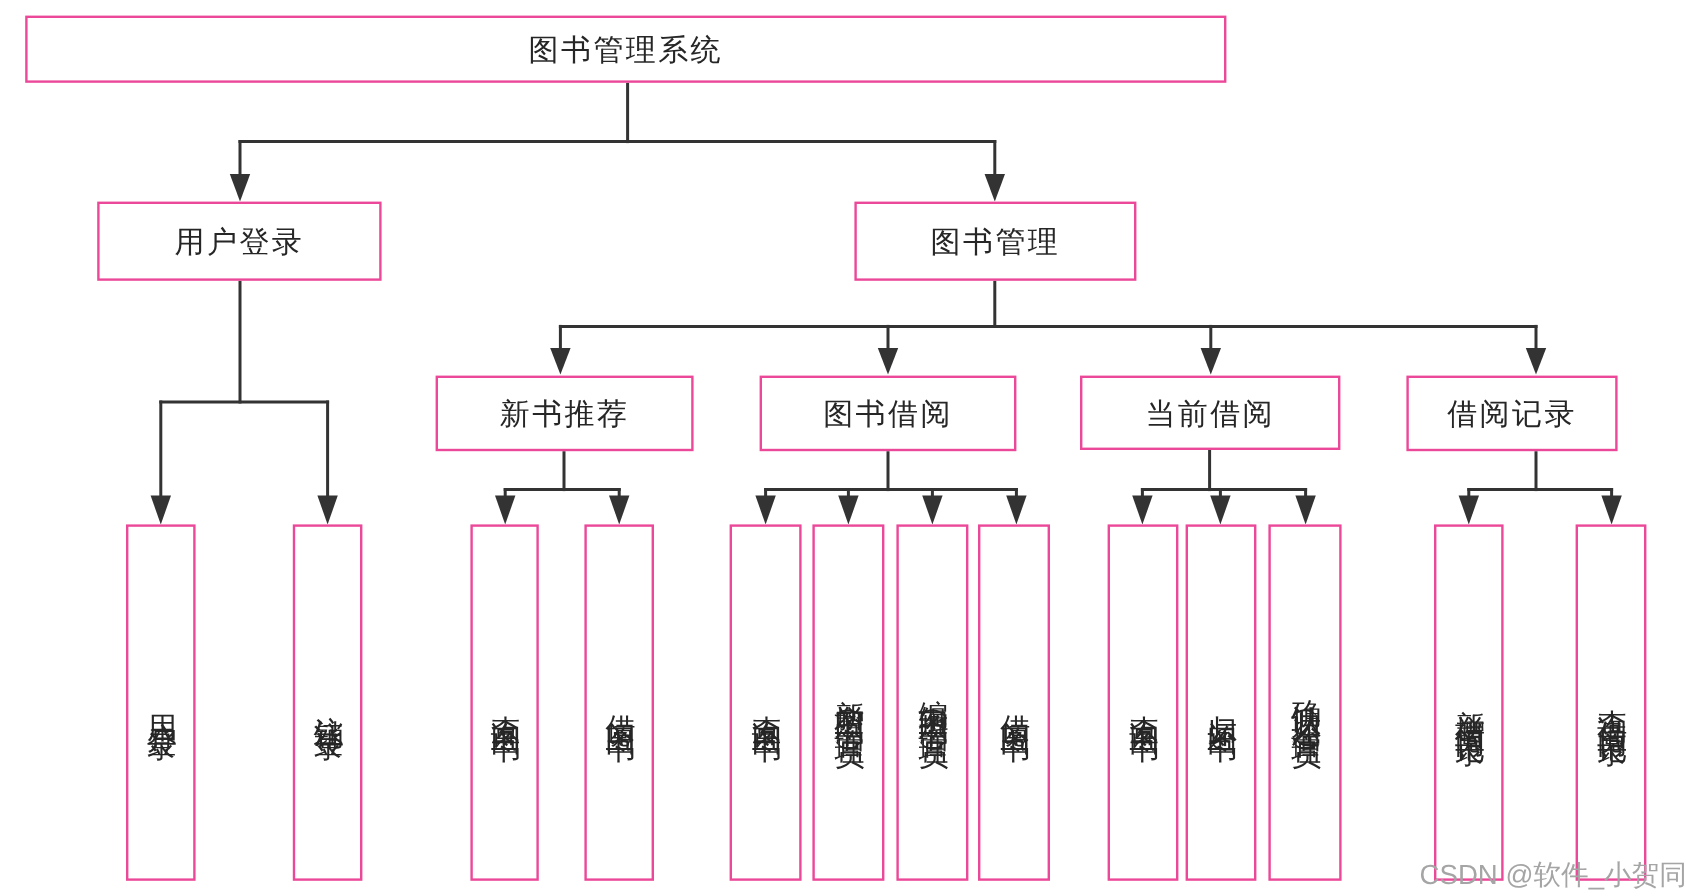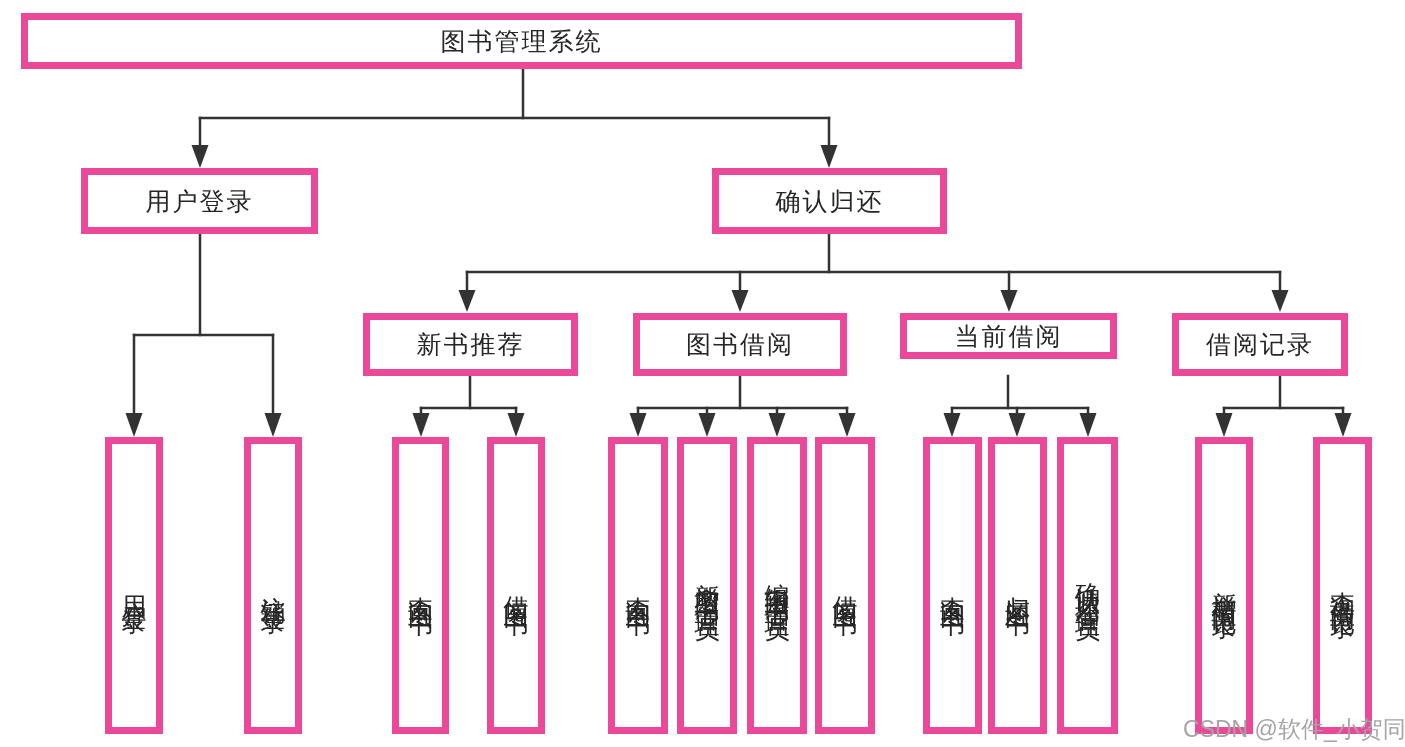--- a/index.html
+++ b/index.html
@@ -14,21 +14,21 @@
   .connectors {
     position: absolute;
     left: 0; top: 0;
     width: 1405px; height: 747px;
     pointer-events: none;
   }
   .node {
     position: absolute;
     box-sizing: border-box;
     background: #ffffff;
-    border: 7px solid #ec4899;
+    border: 2px solid #ec4899;
     display: flex;
     align-items: center;
     justify-content: center;
     color: #262626;
   }
   .hlabel {
     font-size: 25px;
     letter-spacing: 2px;
     white-space: nowrap;
     color: #262626;
@@ -133,30 +133,30 @@
   </svg>
 
   <div class="node" style="left:21px;top:13px;width:1001px;height:56px">
     <span class="hlabel">图书管理系统</span>
   </div>
 
   <div class="node" style="left:81px;top:168px;width:237px;height:66px">
     <span class="hlabel">用户登录</span>
   </div>
   <div class="node" style="left:712px;top:168px;width:235px;height:66px">
-    <span class="hlabel">确认归还</span>
+    <span class="hlabel">图书管理</span>
   </div>
 
   <div class="node" style="left:633px;top:313px;width:214px;height:63px">
     <span class="hlabel">图书借阅</span>
   </div>
   <div class="node" style="left:363px;top:313px;width:215px;height:63px">
     <span class="hlabel">新书推荐</span>
   </div>
-  <div class="node" style="left:900px;top:313px;width:217px;height:46px">
+  <div class="node" style="left:900px;top:313px;width:217px;height:62px">
     <span class="hlabel">当前借阅</span>
   </div>
   <div class="node" style="left:1172px;top:313px;width:176px;height:63px">
     <span class="hlabel">借阅记录</span>
   </div>
 
   <div class="node leaf" style="left:105px;top:437px;width:58px;height:297px">
     <span class="vlabel">用户登录</span>
   </div>
   <div class="node leaf" style="left:244px;top:437px;width:58px;height:297px">

